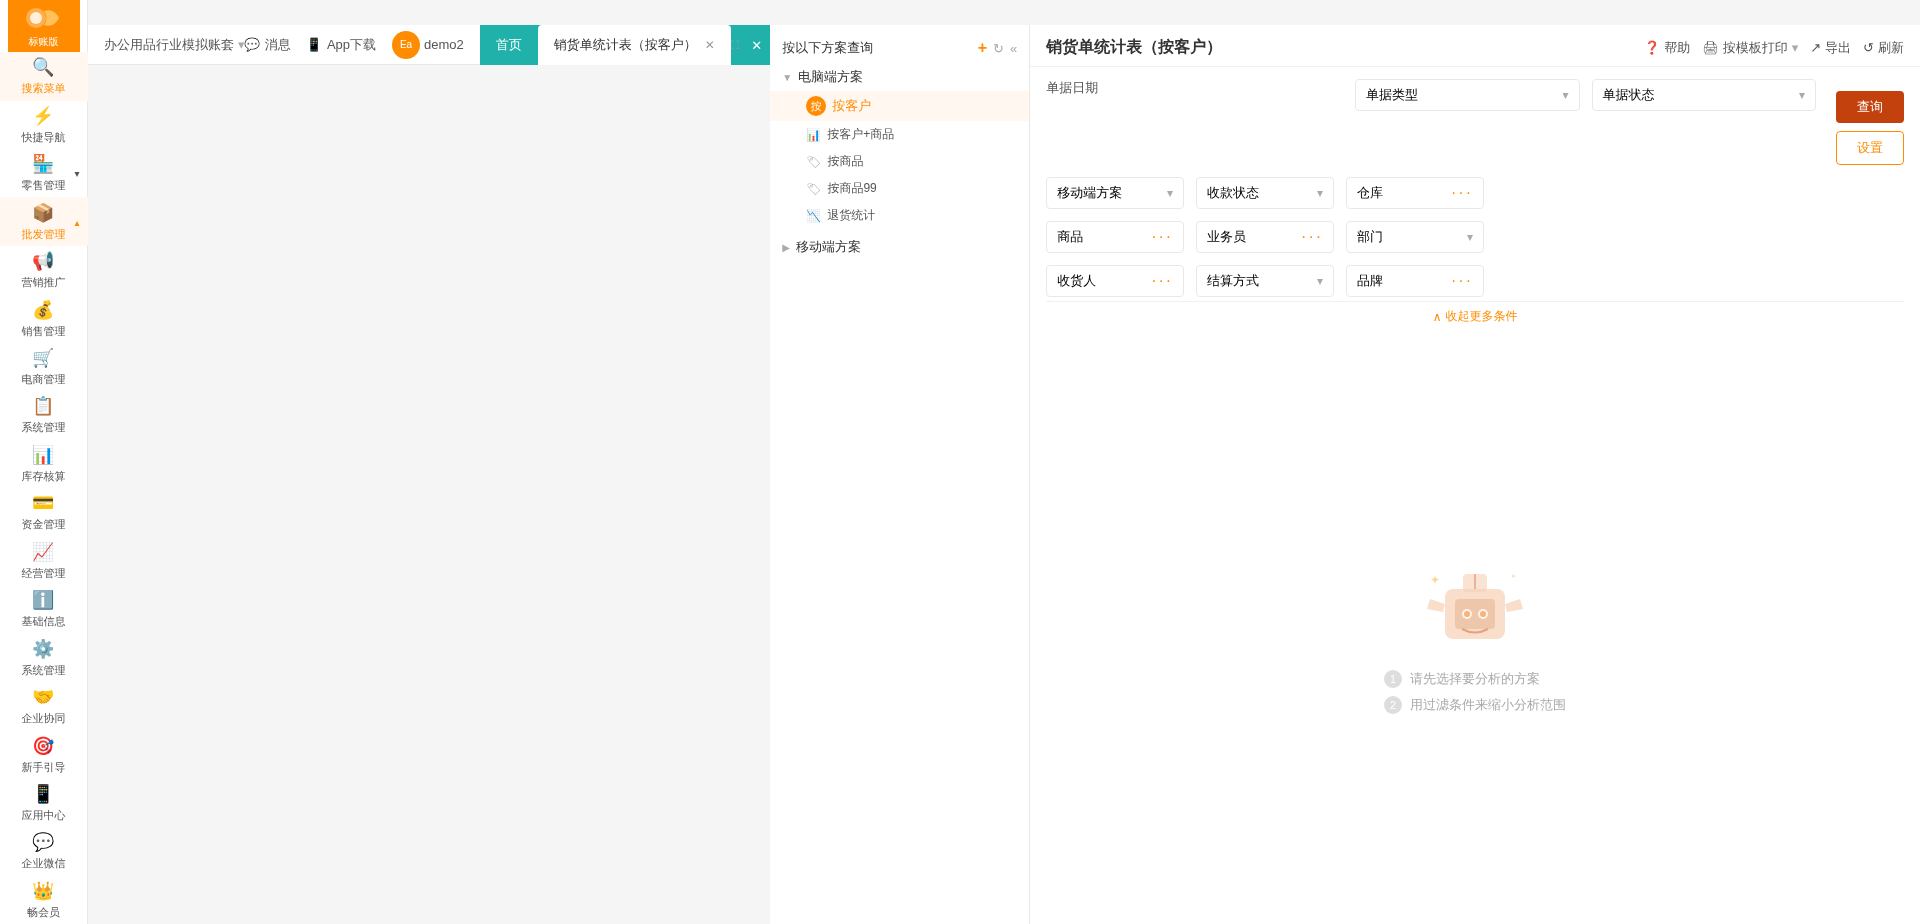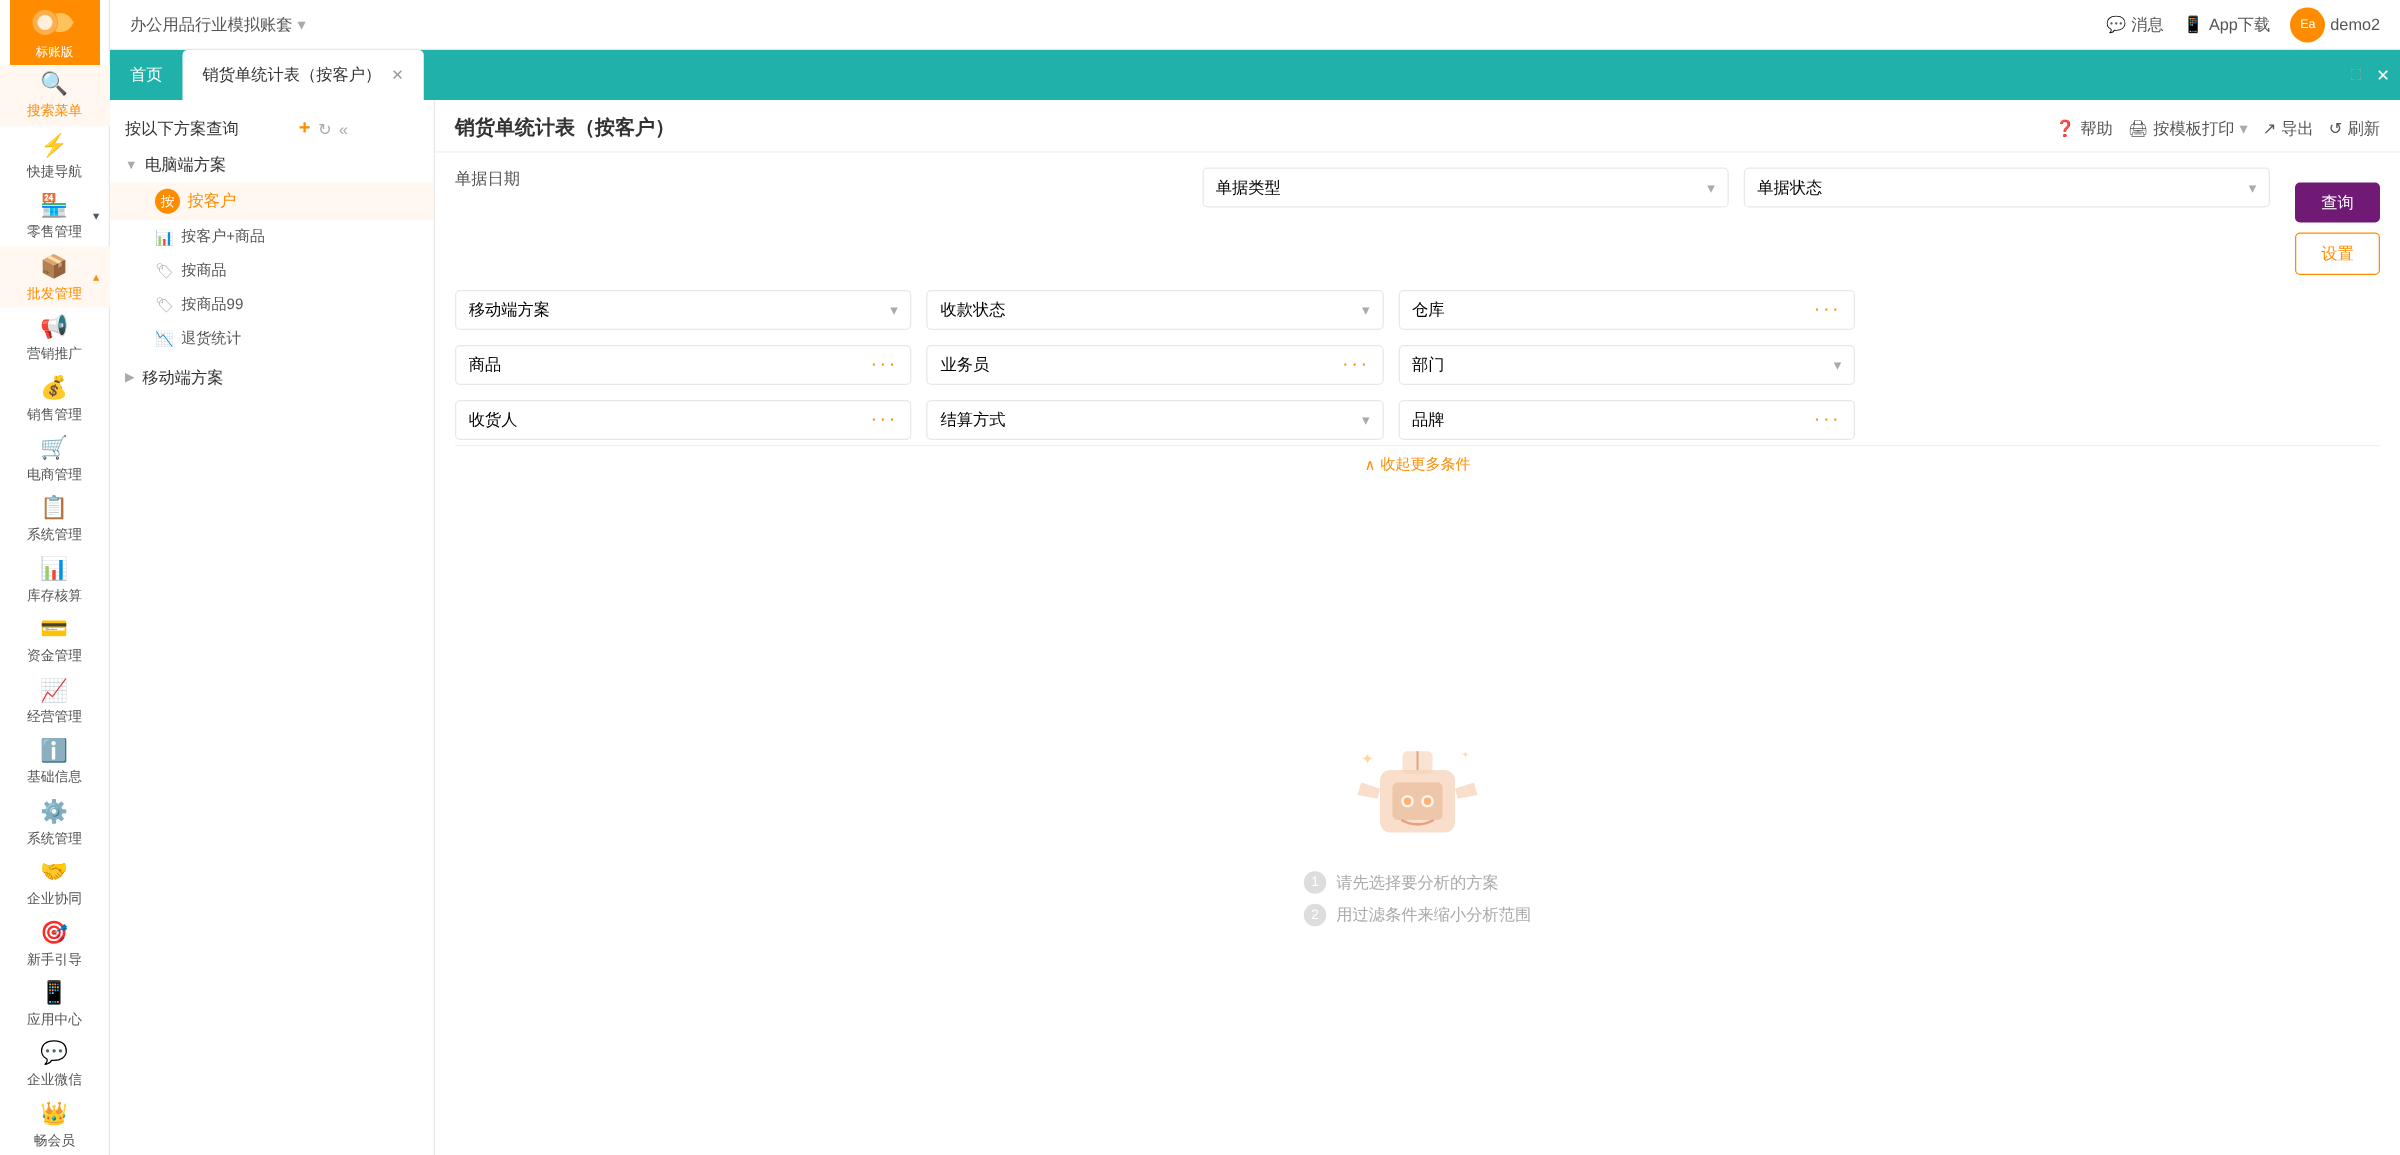--- a/index.html
+++ b/index.html
@@ -11,21 +11,21 @@
     .logo-icon { width: 40px; height: 30px; }
     .logo-text { color: #fff; font-size: 10px; margin-top: 2px; }
     .sidebar-nav-item { width: 88px; height: 52px; display: flex; flex-direction: column; align-items: center; justify-content: center; cursor: pointer; color: #555; font-size: 12px; gap: 3px; }
     .sidebar-nav-item .nav-icon { font-size: 18px; }
     .nav-search { background: #fff7f0; color: #ff8c00; }
     .nav-arrow { font-size: 10px; }
     .nav-with-arrow { position: relative; }
     .nav-with-arrow .nav-arrow { position: absolute; right: 8px; top: 50%; transform: translateY(-50%); }
 
     
-    .main { flex: 1; display: flex; flex-direction: column; overflow: hidden; }
+    .main { flex: 1; display: flex; flex-direction: row; overflow: hidden; margin-top: 25px; }
 
     
     .topbar { height: 40px; background: #fff; border-bottom: 1px solid #e8e8e8; display: flex; align-items: center; justify-content: space-between; padding: 0 16px; flex-shrink: 0; }
     .topbar-left { display: flex; align-items: center; gap: 8px; color: #555; font-size: 13px; }
     .topbar-right { display: flex; align-items: center; gap: 16px; }
     .topbar-right-item { display: flex; align-items: center; gap: 4px; color: #555; font-size: 13px; cursor: pointer; }
     .avatar { width: 28px; height: 28px; border-radius: 50%; background: #ff8c00; display: flex; align-items: center; justify-content: center; color: #fff; font-size: 11px; }
 
     
     .tabbar { height: 40px; background: #20b2aa; display: flex; align-items: center; padding: 0 0; flex-shrink: 0; }
@@ -33,21 +33,21 @@
     .tab.home { color: #fff; }
     .tab.active { background: #fff; color: #333; border-radius: 4px 4px 0 0; }
     .tab-close { font-size: 12px; color: #999; cursor: pointer; }
     .tab-maximize { font-size: 12px; color: #999; margin-left: auto; cursor: pointer; padding-right: 12px; }
 
     
     .content { flex: 1; display: flex; overflow: hidden; background: #fff; }
 
     
     .left-panel { width: 260px; border-right: 1px solid #e8e8e8; flex-shrink: 0; padding: 8px 0; overflow-y: auto; }
-    .left-panel-header { display: flex; align-items: center; justify-content: flex-start; padding: 6px 12px; color: #333; font-size: 13px; gap: 48px; }
+    .left-panel-header { display: flex; align-items: center; justify-content: space-between; padding: 6px 12px; color: #333; font-size: 13px; }
     .left-panel-header-title { font-weight: 500; }
     .left-panel-header-actions { display: flex; align-items: center; gap: 6px; color: #aaa; }
     .left-panel-header-actions span { cursor: pointer; }
     .tree-parent { padding: 5px 12px; display: flex; align-items: center; gap: 6px; cursor: pointer; color: #333; font-size: 13px; font-weight: 500; }
     .tree-child { padding: 5px 12px 5px 36px; display: flex; align-items: center; gap: 6px; cursor: pointer; color: #555; font-size: 12px; }
     .tree-child .child-icon { font-size: 12px; color: #aaa; }
 
     
     .right-panel { flex: 1; display: flex; flex-direction: column; overflow: hidden; }
 
@@ -67,21 +67,21 @@
     .date-range { color: #aaa; font-size: 12px; }
 
     .filter-field { flex: 1; display: flex; align-items: center; justify-content: space-between; border: 1px solid #e8e8e8; border-radius: 4px; padding: 5px 10px; min-height: 32px; background: #fff; }
     .filter-field-arrow { color: #aaa; font-size: 12px; }
     .filter-field-dots { color: #ff8c00; font-size: 16px; letter-spacing: 2px; cursor: pointer; }
 
     
     .collapse-btn { display: flex; align-items: center; justify-content: center; padding: 6px 0; color: #ff8c00; font-size: 12px; cursor: pointer; gap: 4px; border-top: 1px solid #f0f0f0; margin-top: 4px; }
 
     
-    .query-btn { background: #701a75; color: #fff; border: none; border-radius: 4px; padding: 7px 20px; font-size: 13px; cursor: pointer; white-space: nowrap; }
+    .query-btn { background: #c2410c; color: #fff; border: none; border-radius: 4px; padding: 7px 20px; font-size: 13px; cursor: pointer; white-space: nowrap; }
     .settings-btn { background: #fff; color: #ff8c00; border: 1px solid #ff8c00; border-radius: 4px; padding: 7px 20px; font-size: 13px; cursor: pointer; white-space: nowrap; }
 
     
     .empty-state { flex: 1; display: flex; flex-direction: column; align-items: center; justify-content: center; gap: 16px; padding: 40px; }
     .empty-tips { display: flex; flex-direction: column; gap: 8px; }
     .empty-tip { display: flex; align-items: center; gap: 8px; color: #aaa; font-size: 13px; }
     .tip-num { width: 18px; height: 18px; border-radius: 50%; background: #ddd; color: #fff; display: flex; align-items: center; justify-content: center; font-size: 11px; flex-shrink: 0; }
 
     
     .filter-right-actions { display: flex; flex-direction: column; gap: 8px; padding: 12px 0 0 8px; }

